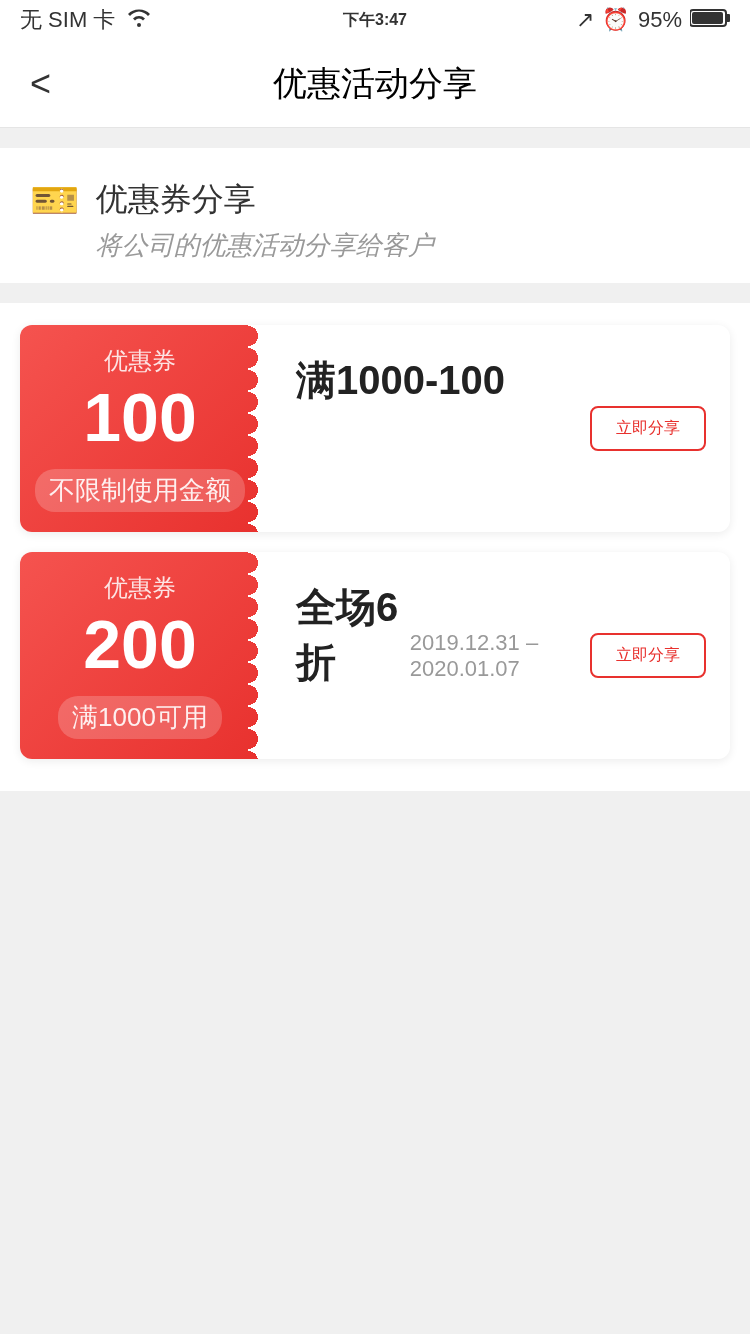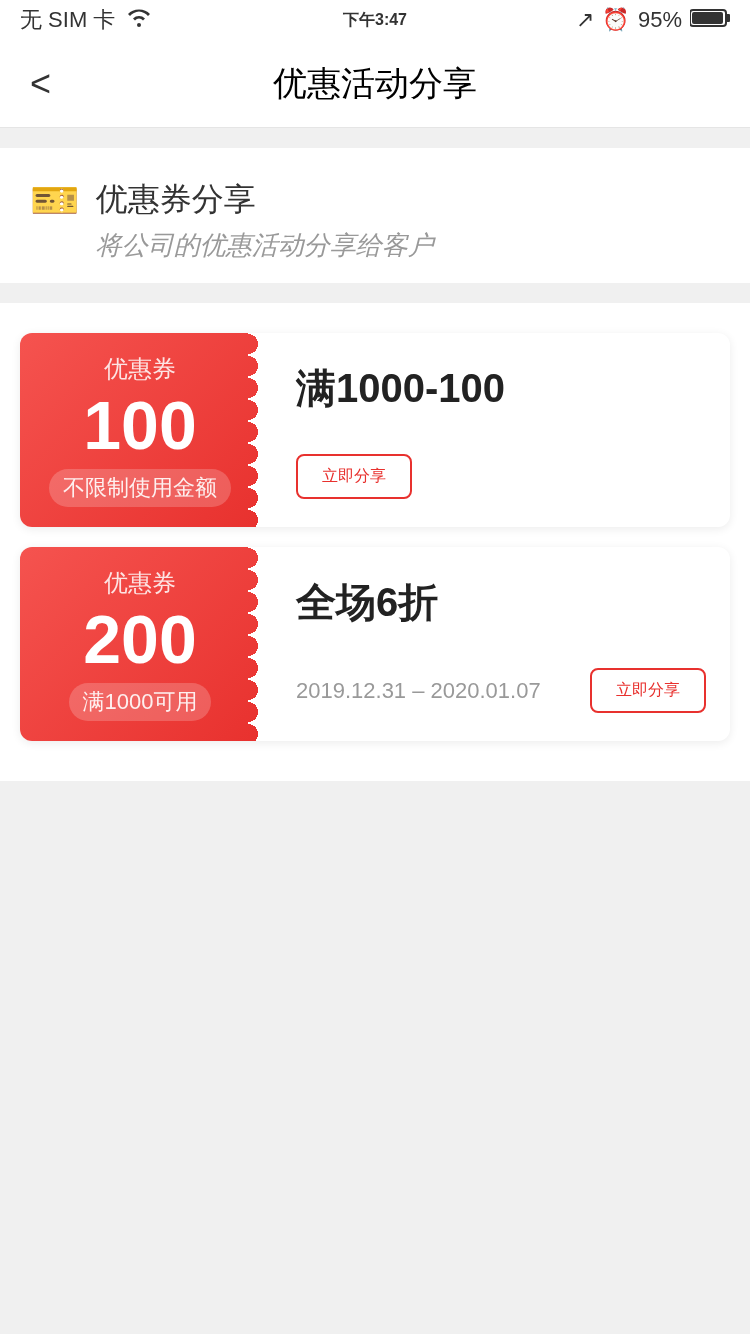--- a/index.html
+++ b/index.html
@@ -93,21 +93,21 @@
     .section-desc {
       font-size: 26px;
       color: #999;
       font-style: italic;
     }
 
     
     .coupon-list {
       background: #fff;
       margin-top: 20px;
-      padding: 20px 0;
+      padding: 12px 0;
     }
 
     
     .coupon-card {
       margin: 10px 20px 20px 20px;
       display: flex;
       background: #fff;
       border-radius: 12px;
       overflow: hidden;
       box-shadow: 0 2px 10px rgba(0,0,0,0.08);
@@ -148,35 +148,35 @@
     }
     .coupon-amount {
       font-size: 68px;
       font-weight: bold;
       color: #fff;
       line-height: 1;
       margin-bottom: 10px;
       text-align: center;
     }
     .coupon-condition {
-      font-size: 22px;
+      font-size: 26px;
       color: rgba(255,255,255,0.9);
       background: rgba(255,255,255,0.2);
       padding: 4px 14px;
       border-radius: 20px;
       text-align: center;
       white-space: nowrap;
+      margin-top: 8px;
     }
 
     
     .coupon-right {
       flex: 1;
       padding: 28px 24px 28px 36px;
       display: flex;
-      flex-direction: column;
       justify-content: space-between;
     }
     .coupon-name {
       font-size: 40px;
       font-weight: bold;
       color: #222;
       margin-bottom: 20px;
     }
     .coupon-bottom {
       display: flex;

